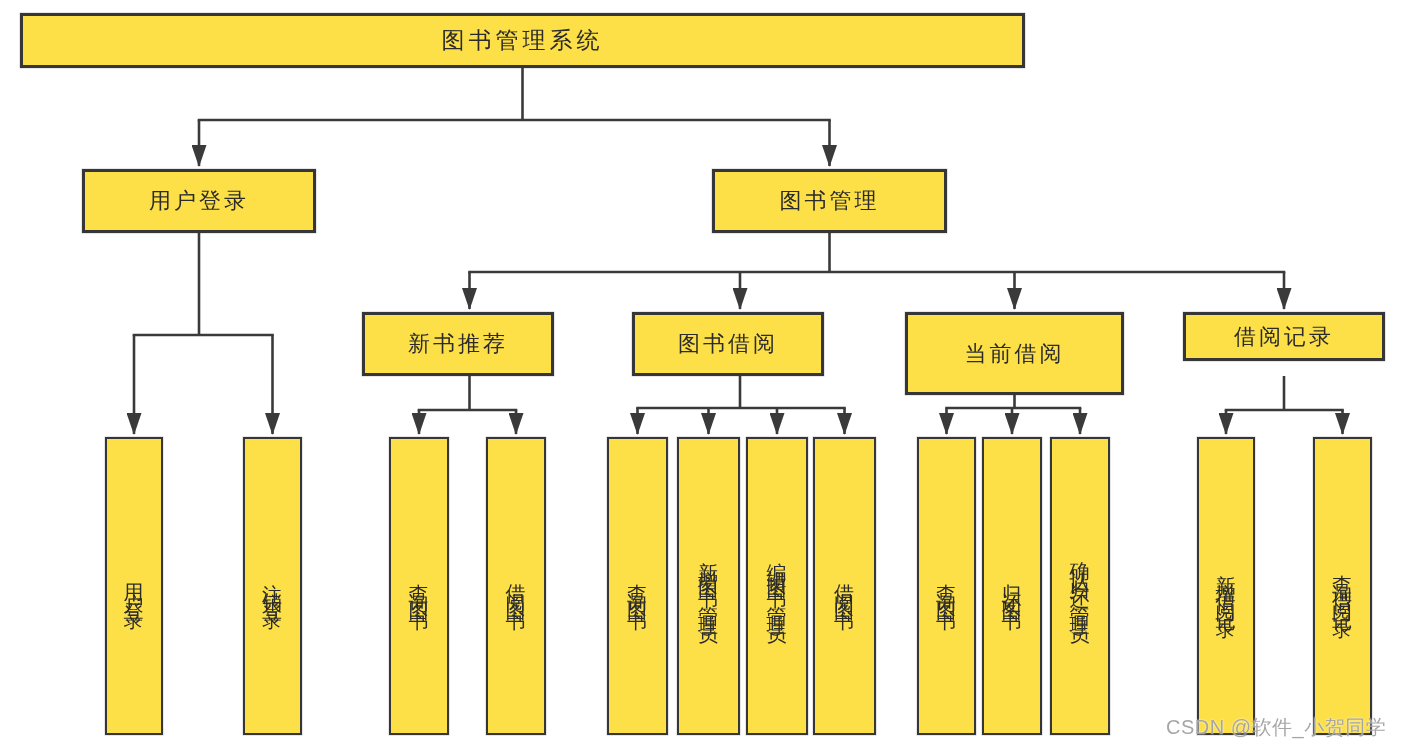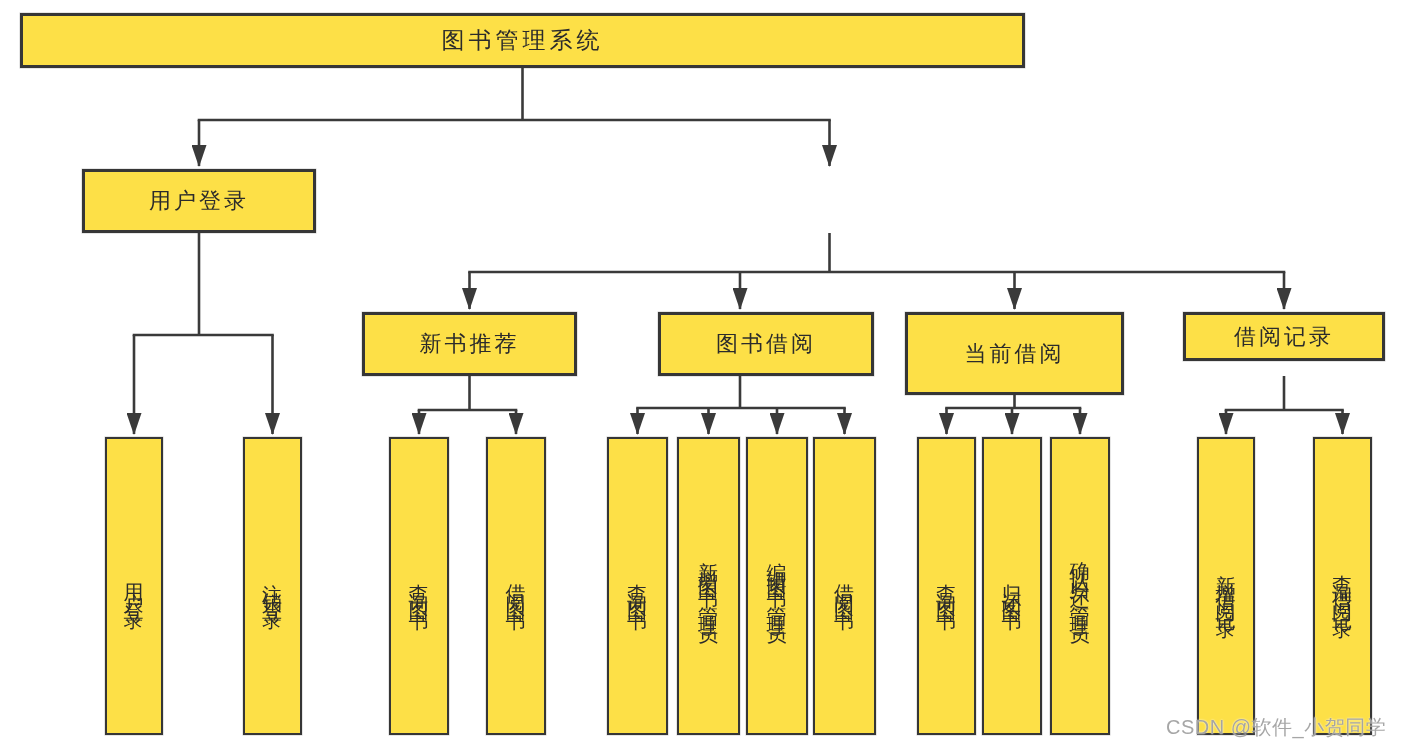--- a/index.html
+++ b/index.html
@@ -114,23 +114,24 @@
       <path d="M 1284 376 V 410"></path>
       <path d="M 1224.7 410 H 1343.8"></path>
       <path d="M 1226 410 V 434" marker-end="url(#arrow)"></path>
       <path d="M 1342.5 410 V 434" marker-end="url(#arrow)"></path>
     </g>
   </svg>
 
   <div class="box hbox root" style="left:20px; top:13px; width:1005px; height:55px;">图书管理系统</div>
 
   <div class="box hbox" style="left:82px; top:169px; width:234px; height:64px;">用户登录</div>
+  <div class="box hbox" style="left:712px; top:169px; width:235px; height:64px;">图书管理</div>
 
-  <div class="box hbox" style="left:362px; top:312px; width:215px; height:64px;text-align:center;">新书推荐</div>
-  <div class="box hbox" style="left:658px; top:312px; width:216px; height:64px;">图书借阅</div>
+  <div class="box hbox" style="left:362px; top:312px; width:192px; height:64px;text-align:center;">新书推荐</div>
+  <div class="box hbox" style="left:632px; top:312px; width:192px; height:64px;">图书借阅</div>
   <div class="box hbox" style="left:905px; top:312px; width:219px; height:83px;">当前借阅</div>
   <div class="box hbox" style="left:1183px; top:312px; width:202px; height:49px;">借阅记录</div>
 
   <div class="box leaf" style="left:105px; top:437px; width:58px; height:298px;">用户登录</div>
   <div class="box leaf" style="left:243px; top:437px; width:59px; height:298px;">注销登录</div>
 
   <div class="box leaf" style="left:389px; top:437px; width:60px; height:298px;">查询图书</div>
   <div class="box leaf" style="left:486px; top:437px; width:60px; height:298px;">借阅图书</div>
 
   <div class="box leaf" style="left:607px; top:437px; width:61px; height:298px;">查询图书</div>

